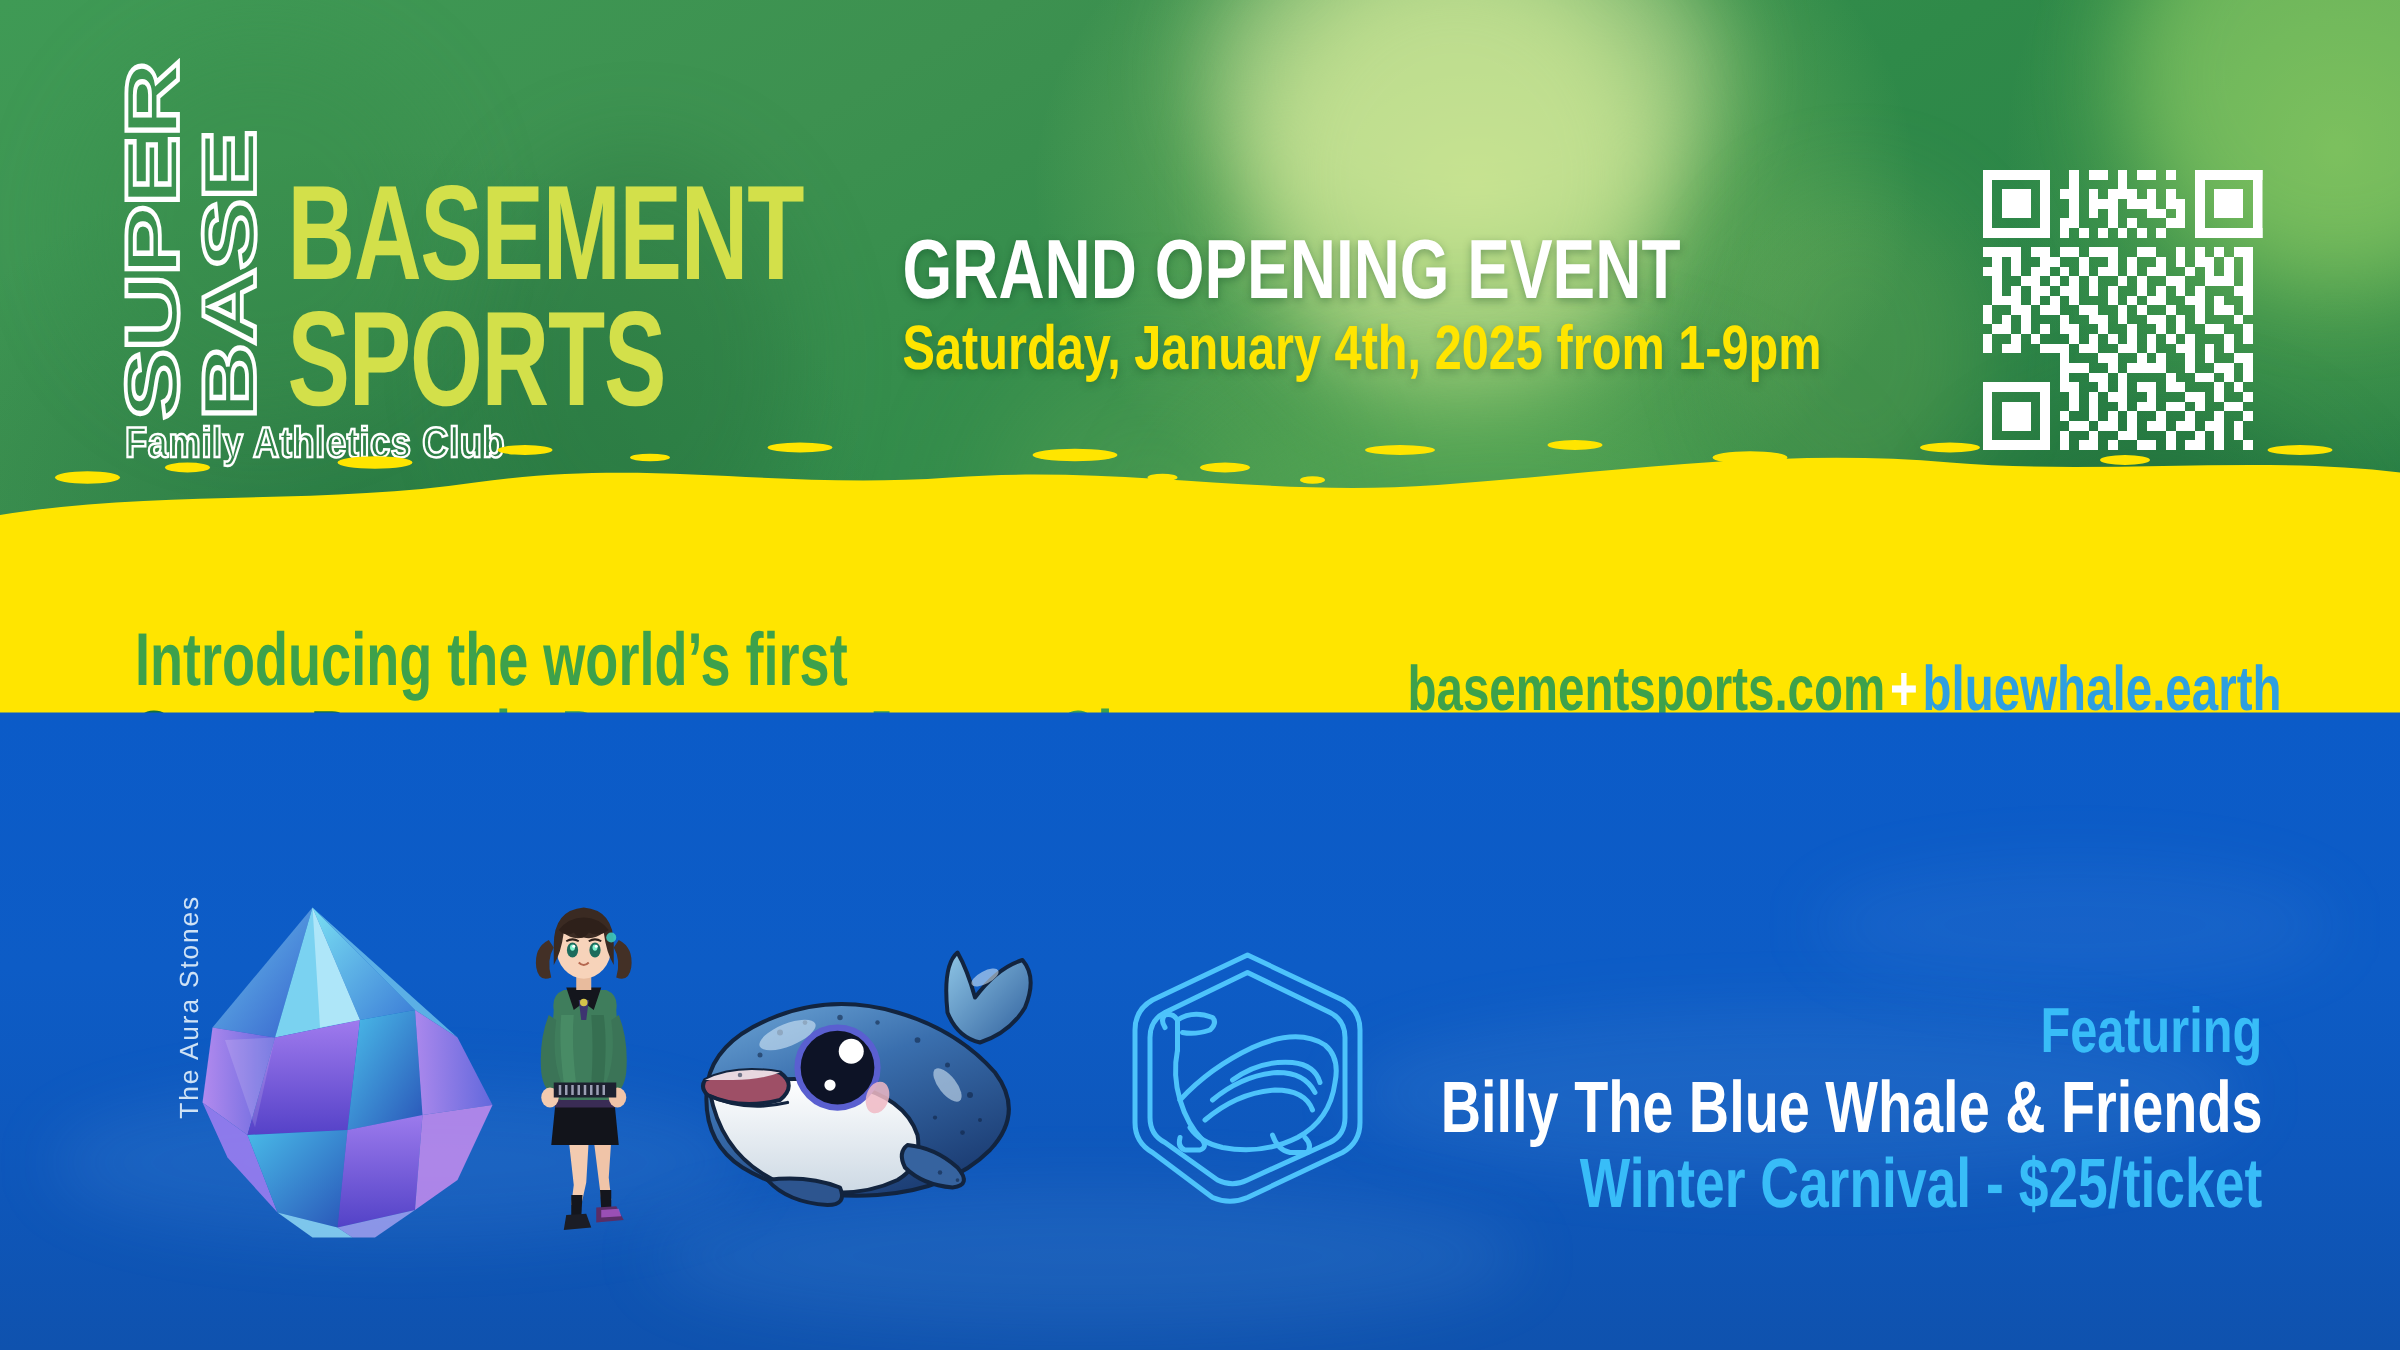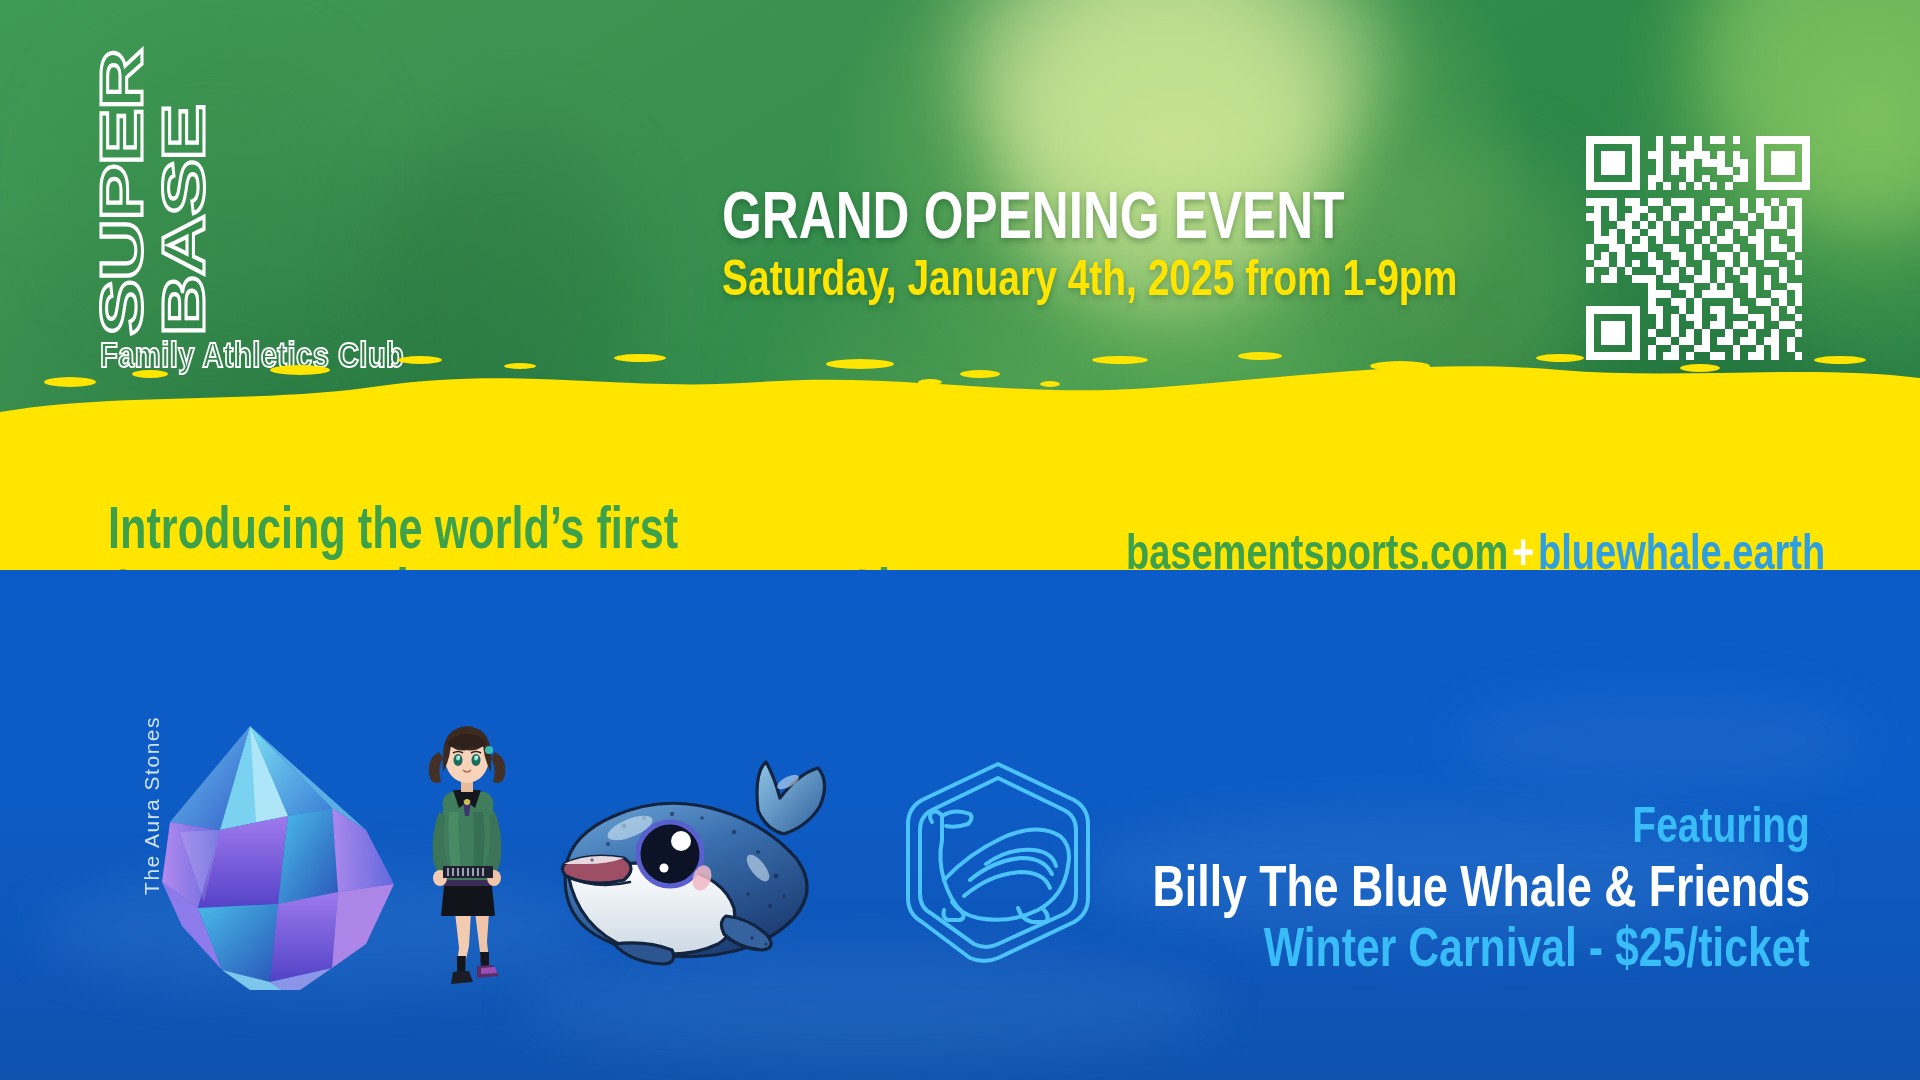--- a/index.html
+++ b/index.html
@@ -199,20 +199,24 @@
     <div class="ph ph-body"></div>
     <div class="ph ph-ball"></div>
     <div class="ph ph-leafD"></div>
     <div class="ph ph-leafC"></div>
   </div>
 
   <div class="logo-block">
     <div class="vert-pair">
       <div class="vert-word vert-super">SUPER</div>
       <div class="vert-word vert-base">BASE</div>
+    </div>
+    <div class="wordmark">
+      <span class="wm-line">BASEMENT</span>
+      <span class="wm-line wm-line2">SPORTS</span>
     </div>
   </div>
   <div class="fac">Family Athletics Club</div>
 
   <div class="event-head">GRAND OPENING EVENT</div>
   <div class="event-date">Saturday, January 4th, 2025 from 1-9pm</div>
 
   <div class="qr">
     <svg viewBox="0 0 29 29" shape-rendering="crispEdges" aria-hidden="true">
       <g fill="#ffffff">

